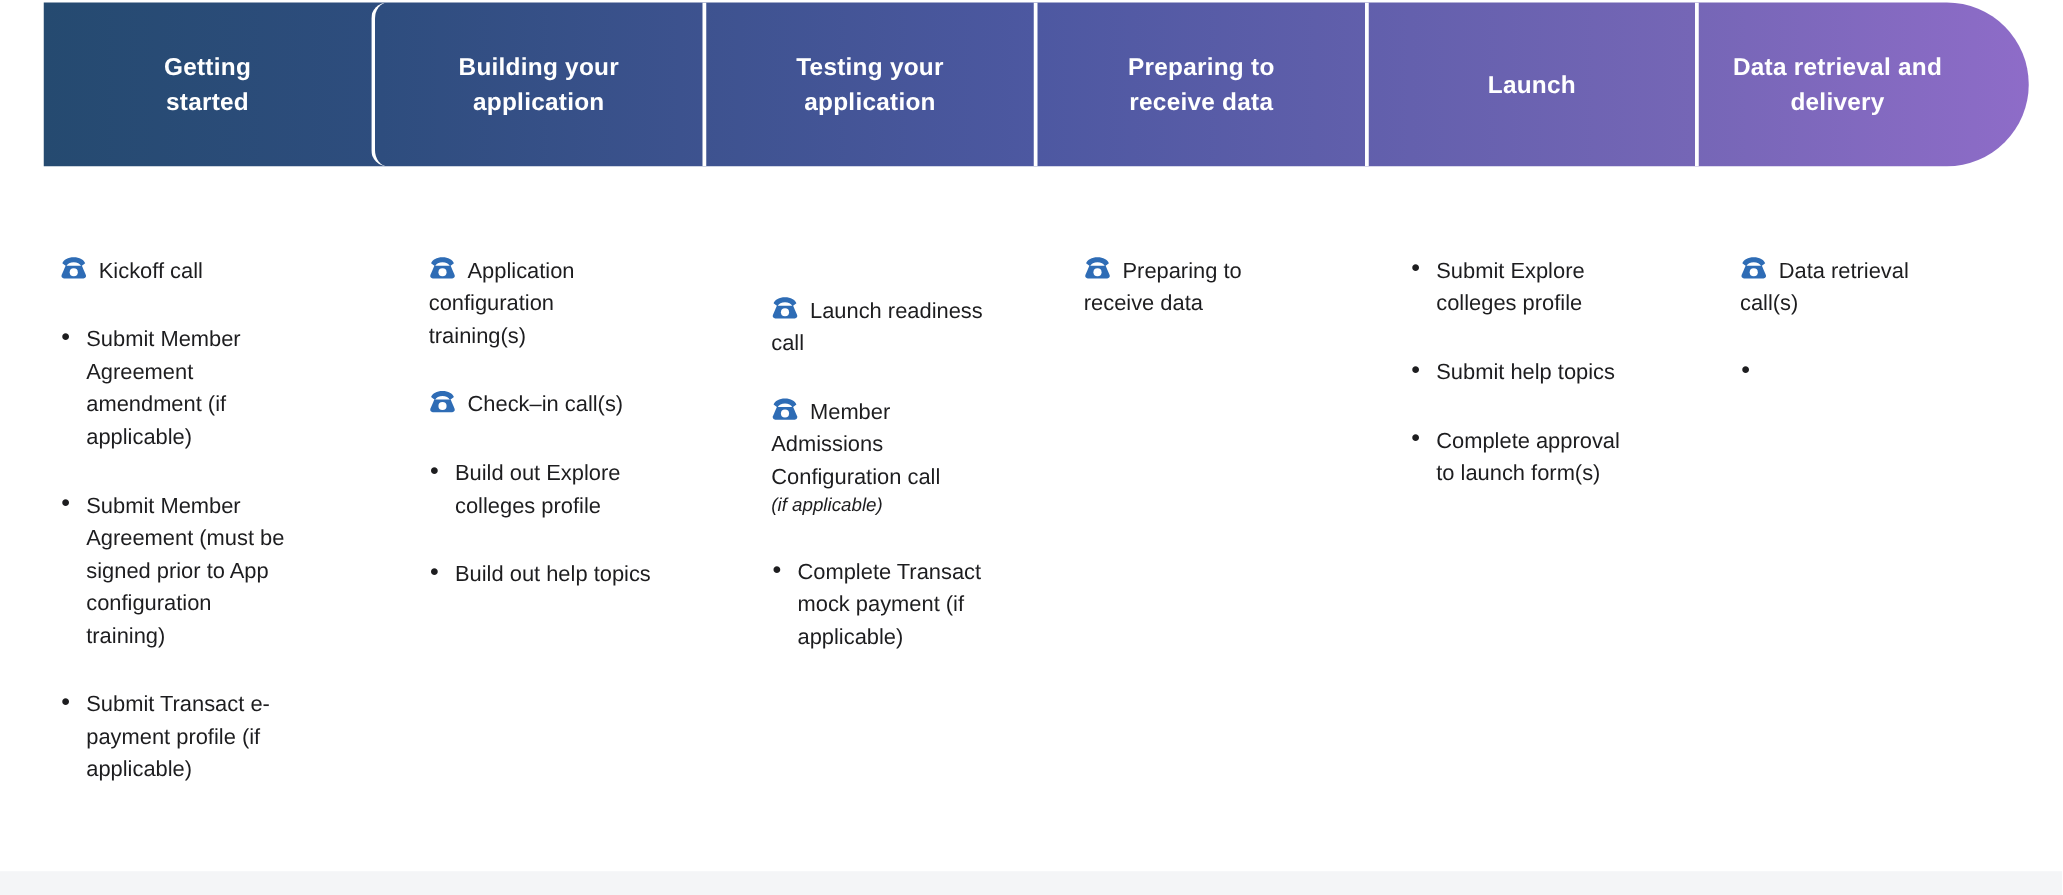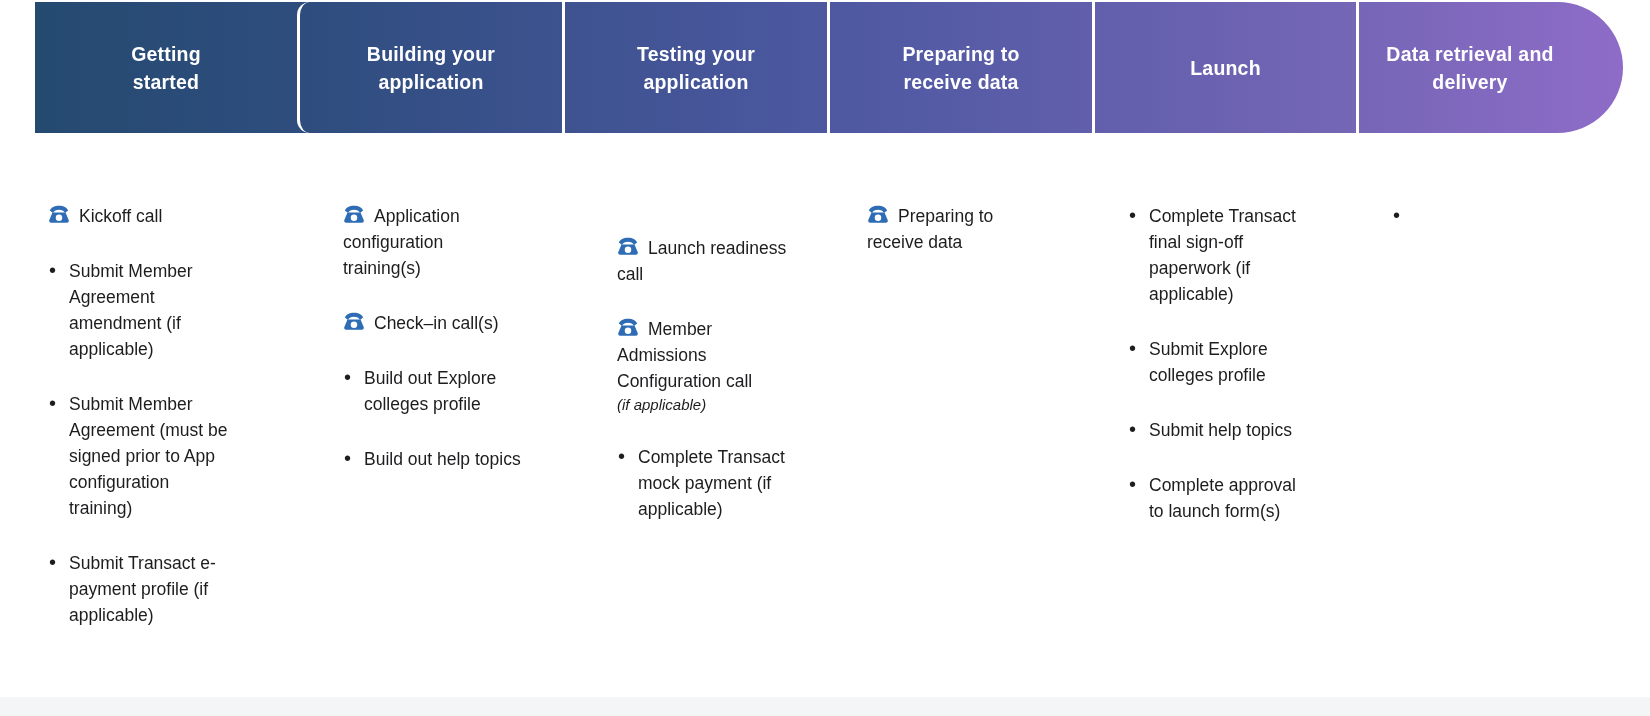--- a/index.html
+++ b/index.html
@@ -137,23 +137,29 @@
       <div class="col" style="width: 265px;">
         <div class="item call"><span class="call-ico" style="color: rgb(46, 108, 181);">
   <svg viewBox="0 0 24 21" xmlns="http://www.w3.org/2000/svg" aria-hidden="true">
     <path fill="currentColor" d="M12 0.8 C6.8 0.8 3.2 2.9 1.9 6.1 L5.4 8.8 C6.5 6.5 9 5.2 12 5.2 C15 5.2 17.5 6.5 18.6 8.8 L22.1 6.1 C20.8 2.9 17.2 0.8 12 0.8 Z"></path>
     <path fill="currentColor" d="M4.8 8.3 L19.2 8.3 L22.7 16.6 C23.3 18.2 22.3 19.6 20.6 19.6 L3.4 19.6 C1.7 19.6 0.7 18.2 1.3 16.6 Z"></path>
     <circle cx="12" cy="14.1" r="3.6" fill="#ffffff"></circle>
   </svg>
 </span><span>Preparing to receive data</span></div>
       </div>
       <div class="col" style="width: 264px;">
-        <div class="item bullet"><span class="dot" style="color: rgb(29, 29, 31);"></span><span>Complete Transact final sign-off paperwork (if applicable)</span></div>
         <div class="item bullet"><span class="dot" style="color: rgb(29, 29, 31);"></span><span>Submit Explore colleges profile</span></div>
         <div class="item bullet"><span class="dot" style="color: rgb(29, 29, 31);"></span><span>Submit  help topics</span></div>
         <div class="item bullet"><span class="dot" style="color: rgb(29, 29, 31);"></span><span>Complete approval to launch form(s)</span></div>
       </div>
       <div class="col" style="flex: 1 1 0%;">
+        <div class="item call"><span class="call-ico" style="color: rgb(46, 108, 181);">
+  <svg viewBox="0 0 24 21" xmlns="http://www.w3.org/2000/svg" aria-hidden="true">
+    <path fill="currentColor" d="M12 0.8 C6.8 0.8 3.2 2.9 1.9 6.1 L5.4 8.8 C6.5 6.5 9 5.2 12 5.2 C15 5.2 17.5 6.5 18.6 8.8 L22.1 6.1 C20.8 2.9 17.2 0.8 12 0.8 Z"></path>
+    <path fill="currentColor" d="M4.8 8.3 L19.2 8.3 L22.7 16.6 C23.3 18.2 22.3 19.6 20.6 19.6 L3.4 19.6 C1.7 19.6 0.7 18.2 1.3 16.6 Z"></path>
+    <circle cx="12" cy="14.1" r="3.6" fill="#ffffff"></circle>
+  </svg>
+</span><span>Data retrieval call(s)</span></div>
         <div class="item bullet"><span class="dot" style="color: rgb(29, 29, 31);"></span></div>
       </div>
     </div>
   <div class="bottom-strip" id="bottomStrip" style="background: rgb(244, 245, 247);"></div>
 </div>
 
 </body></html>

